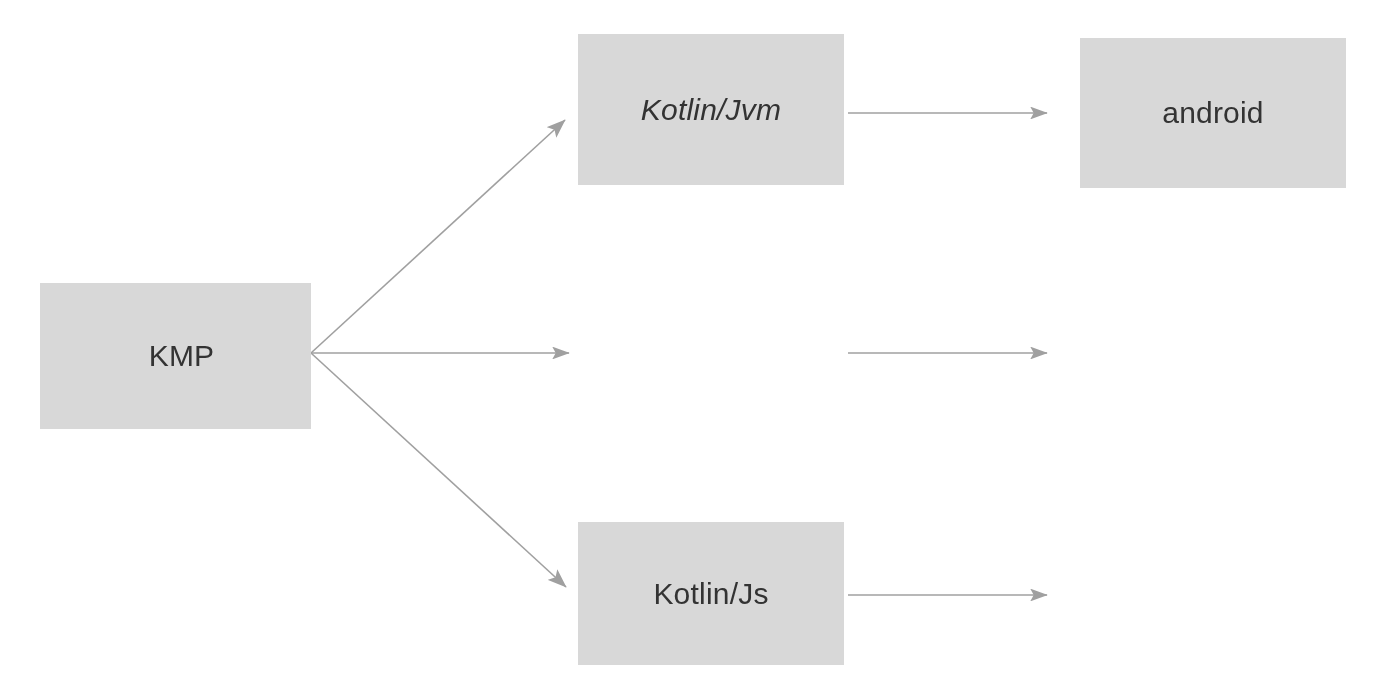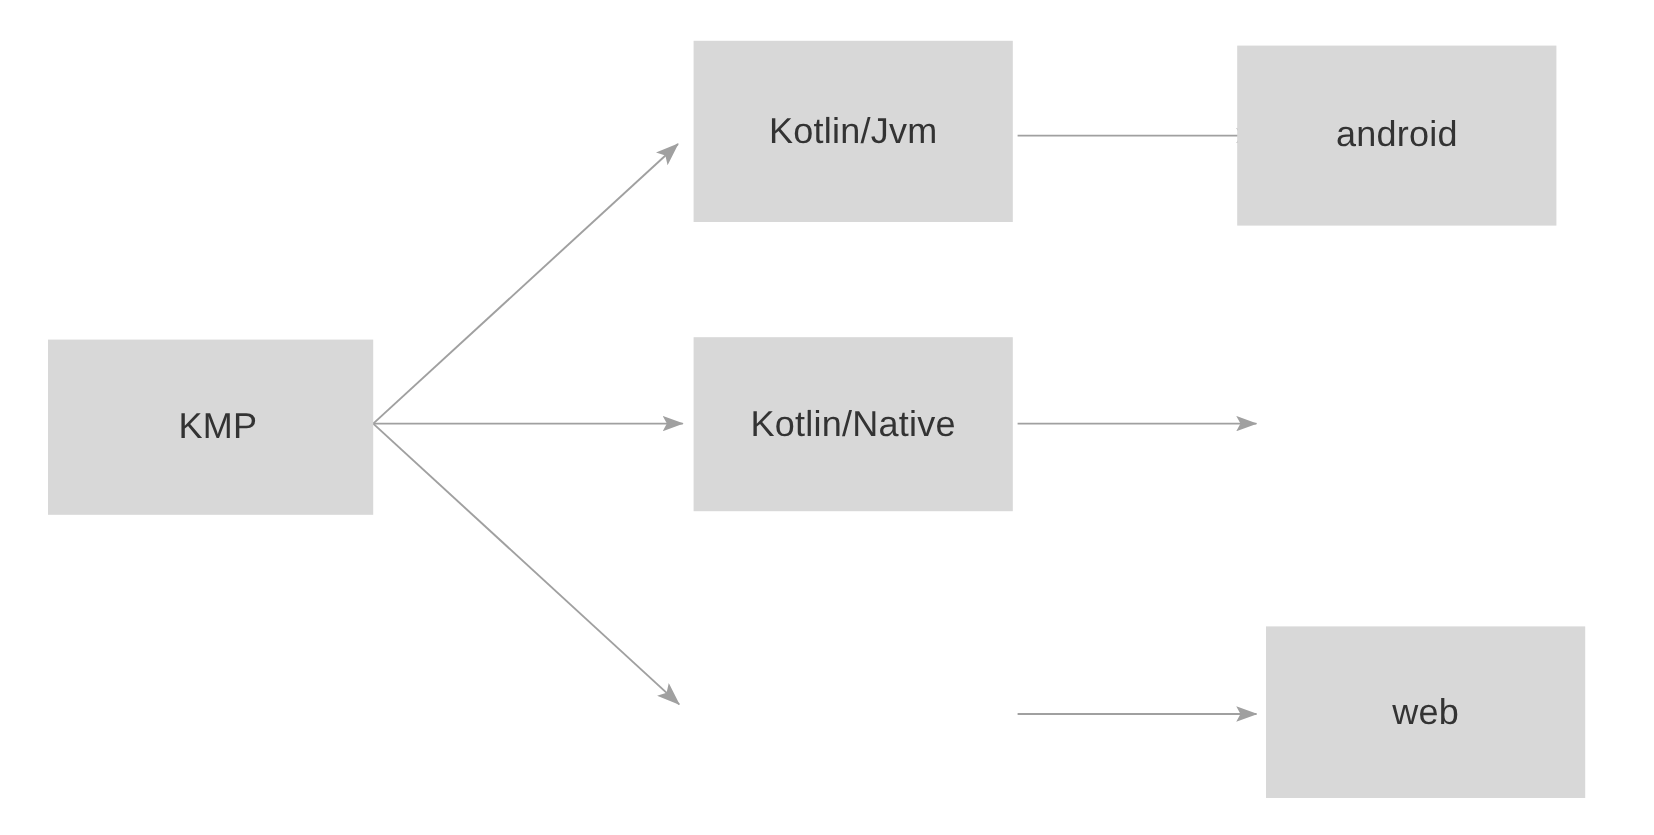--- a/index.html
+++ b/index.html
@@ -38,24 +38,24 @@
   #edges {
     position: absolute;
     left: 0;
     top: 0;
     width: 1378px;
     height: 696px;
     pointer-events: none;
   }
   
   .n-kmp        { left: 40px;   top: 283px; width: 271px; height: 146px; padding-left: 12px; }
-  .n-jvm        { left: 578px;  top: 34px;  width: 266px; height: 151px; }
+  .n-jvm        { left: 578px;  top: 34px;  width: 266px; height: 151px; font-style: italic; }
   .n-native     { left: 578px;  top: 281px; width: 266px; height: 145px; }
   .n-js         { left: 578px;  top: 522px; width: 266px; height: 143px; }
-  .n-android    { left: 1031px; top: 38px;  width: 266px; height: 150px; }
+  .n-android    { left: 1080px; top: 38px;  width: 266px; height: 150px; }
   .n-iosohos    { left: 1055px; top: 283px; width: 266px; height: 145px; }
   .n-web        { left: 1055px; top: 522px; width: 266px; height: 143px; }
 </style>
 </head>
 <body>
 
 <div id="canvas">
 
   <svg id="edges" viewBox="0 0 1378 696" width="1378" height="696" xmlns="http://www.w3.org/2000/svg">
     <defs>
@@ -81,27 +81,24 @@
   </svg>
 
   <div class="node n-kmp">
     <span class="node-label">KMP</span>
   </div>
 
   <div class="node n-jvm">
     <span class="node-label">Kotlin/Jvm</span>
   </div>
 
-  <div class="node n-native">
-    <span class="node-label">Kotlin/Native</span>
+
+  <div class="node n-js">
+    <span class="node-label">Kotlin/Js</span>
   </div>
-
 
   <div class="node n-android">
     <span class="node-label">android</span>
   </div>
 
 
-  <div class="node n-web">
-    <span class="node-label">web</span>
-  </div>
 
 </div>
 
 </body></html>

